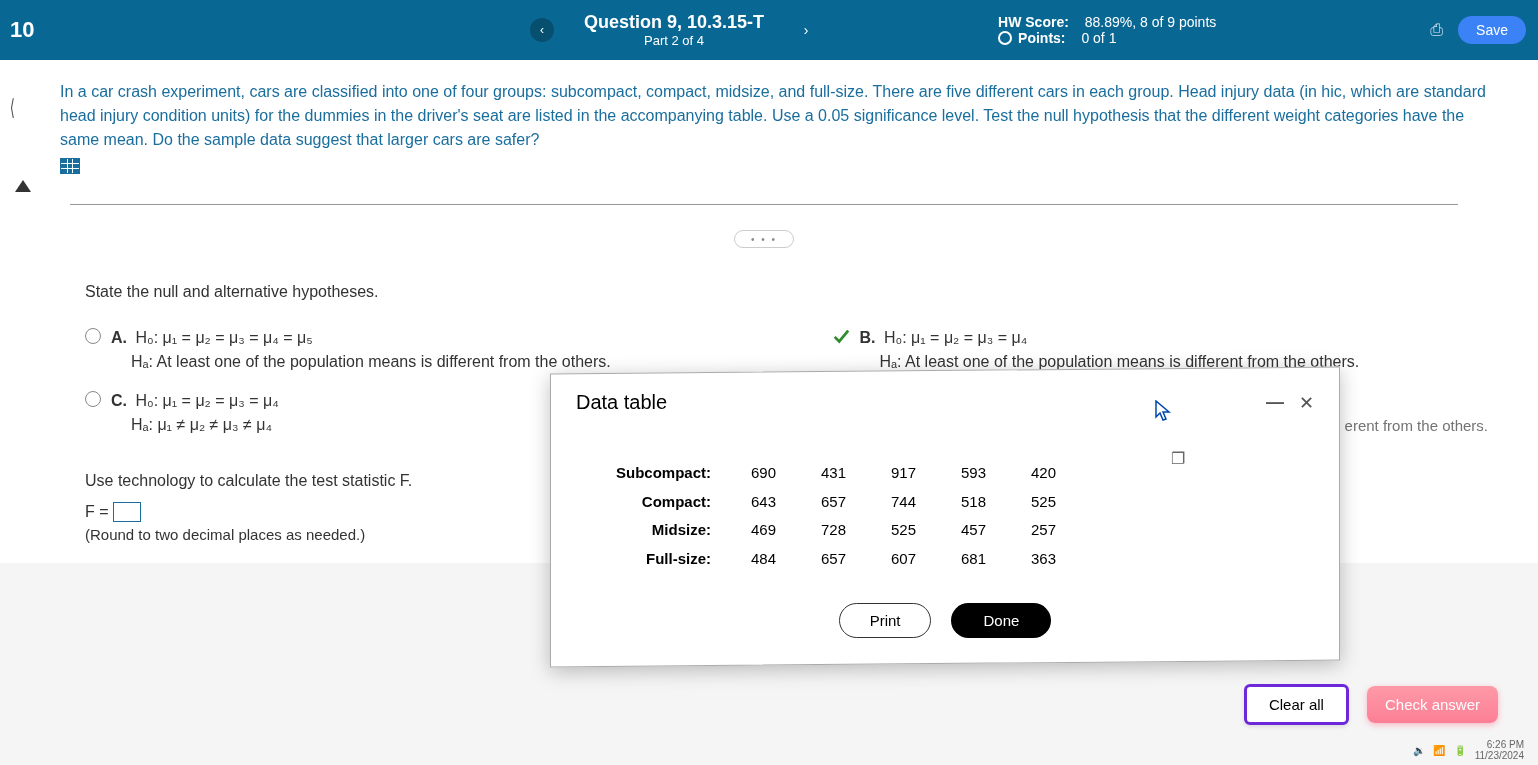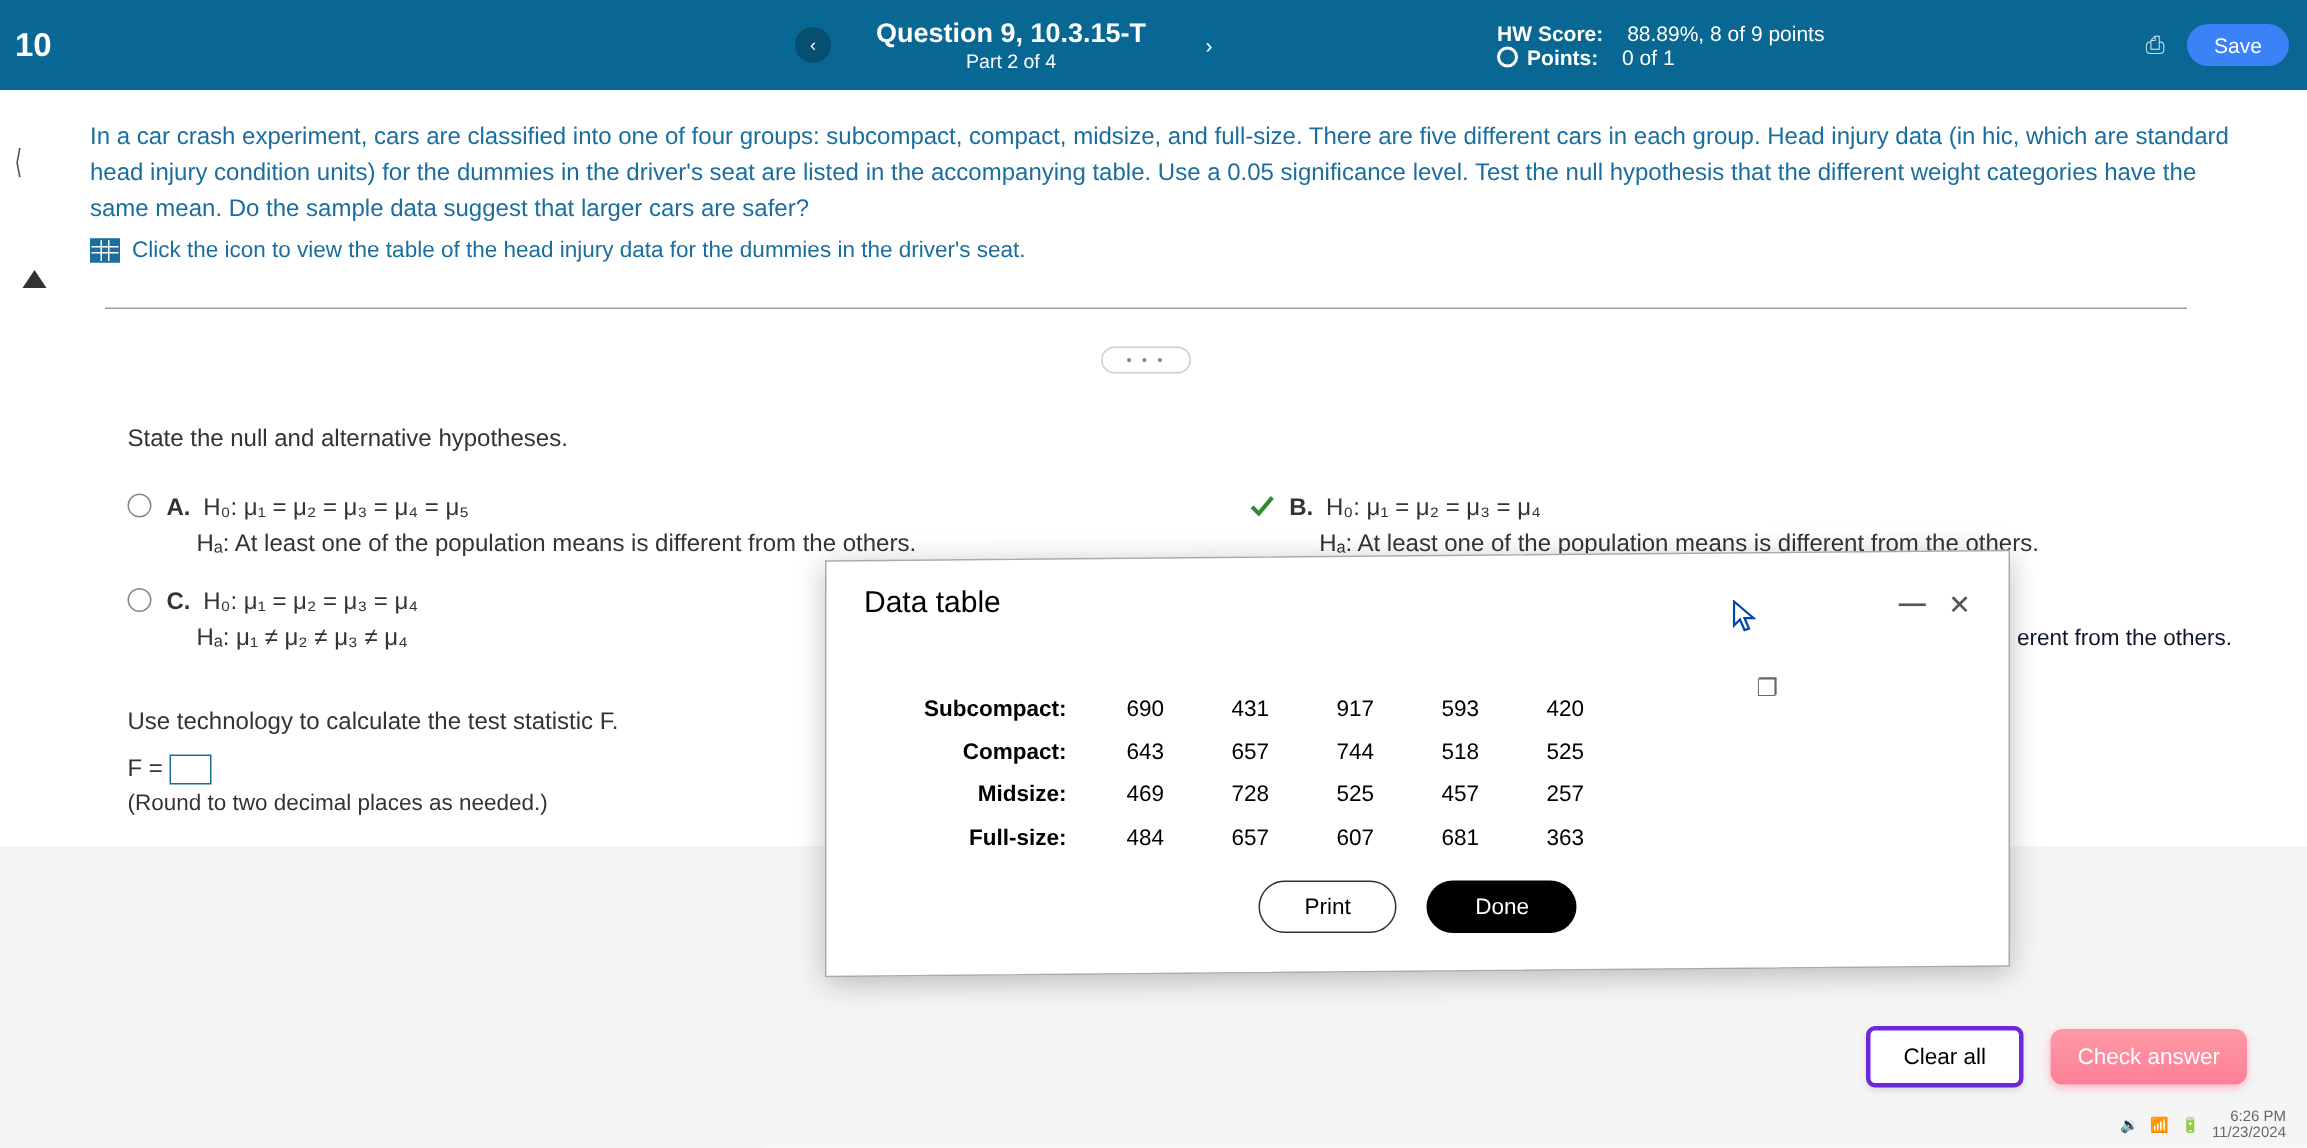--- a/index.html
+++ b/index.html
@@ -43,36 +43,36 @@
 .f-box { width:28px; height:20px; border:1px solid #1a6e9e; display:inline-block; }
 .note { font-size:15px; margin-top:4px; }
 
 
 .modal { position:absolute; left:550px; top:370px; width:790px; background:#fff; border:1px solid #aaa; box-shadow:0 4px 20px rgba(0,0,0,.25); transform:skewY(-0.5deg); }
 .modal-inner { transform:skewY(0.5deg); padding:20px 25px 25px; }
 .modal-header { display:flex; justify-content:space-between; align-items:center; }
 .modal-title { font-size:20px; }
 .modal-controls { display:flex; gap:15px; font-size:18px; color:#555; }
 .modal-controls span { cursor:pointer; }
-.data-block { margin:45px 0 14px 40px; display:flex; gap:40px; }
+.data-block { margin:45px 0 30px 40px; display:flex; gap:40px; }
 .row-labels { text-align:right; font-weight:bold; font-size:15px; line-height:1.9; }
 .data-grid { display:grid; grid-template-columns:repeat(5, 70px); font-size:15px; line-height:1.9; }
 .copy-icon { margin-left:30px; align-self:flex-start; margin-top:-10px; color:#666; }
 .modal-footer { display:flex; justify-content:center; gap:20px; }
 .btn-print { border:1.5px solid #333; border-radius:20px; padding:8px 30px; font-size:15px; background:#fff; cursor:pointer; }
 .btn-done { background:#000; color:#fff; border-radius:20px; padding:9px 32px; font-size:15px; cursor:pointer; border:none; }
 
 .cursor { position:absolute; left:1155px; top:400px; font-size:18px; color:#0047ab; pointer-events:none; }
 
 .footer-btns { position:absolute; right:40px; bottom:40px; display:flex; gap:18px; align-items:center; }
 .clear-btn { background:#fff; border:3px solid #6d28d9; border-radius:6px; padding:9px 22px; font-size:15px; box-shadow:0 2px 4px rgba(0,0,0,.1); cursor:pointer; }
 .check-btn { background:linear-gradient(#ff8a9a,#ff6b85); color:#fff; border-radius:8px; padding:10px 18px; font-size:15px; box-shadow:0 2px 6px rgba(255,100,130,.5); cursor:pointer; opacity:.85; }
 
 .taskbar { position:absolute; bottom:0; right:10px; font-size:10px; color:#666; display:flex; gap:8px; align-items:center; padding:4px; }
-.behind-text { position:absolute; right:50px; top:357px; font-size:15px; color:#0f172a; }
+.behind-text { position:absolute; right:50px; top:357px; font-size:15px; color:#737373; }
 </style>
 </head>
 <body>
 
 <div class="header">
   <div class="q-num-left">10</div>
   <div class="nav-area">
     <div class="nav-btn">‹</div>
     <div class="q-title-block">
       <div class="q-title">Question 9, 10.3.15-T</div>
@@ -90,21 +90,20 @@
   </div>
 </div>
 
 <div class="content">
   <div style="position:absolute;left:8px;top:35px;font-size:22px;color:#555;transform:scaleX(.6)">⟨</div>
   <div class="triangle-up"></div>
 
   <div class="main-text">In a car crash experiment, cars are classified into one of four groups: subcompact, compact, midsize, and full-size. There are five different cars in each group. Head injury data (in hic, which are standard head injury condition units) for the dummies in the driver's seat are listed in the accompanying table. Use a 0.05 significance level. Test the null hypothesis that the different weight categories have the same mean. Do the sample data suggest that larger cars are safer?</div>
   <div class="icon-link">
     <span class="table-icon"></span>
-    <span class="icon-link-text">Click the icon to view the table of the head injury data for the dummies in the driver's seat.</span>
   </div>
 
   <hr style="margin-top:30px">
   <div class="dots">• • •</div>
 
   <div class="q-body">
     <div class="prompt">State the null and alternative hypotheses.</div>
     <div class="options">
       <div class="opt">
         <div class="radio"></div>

